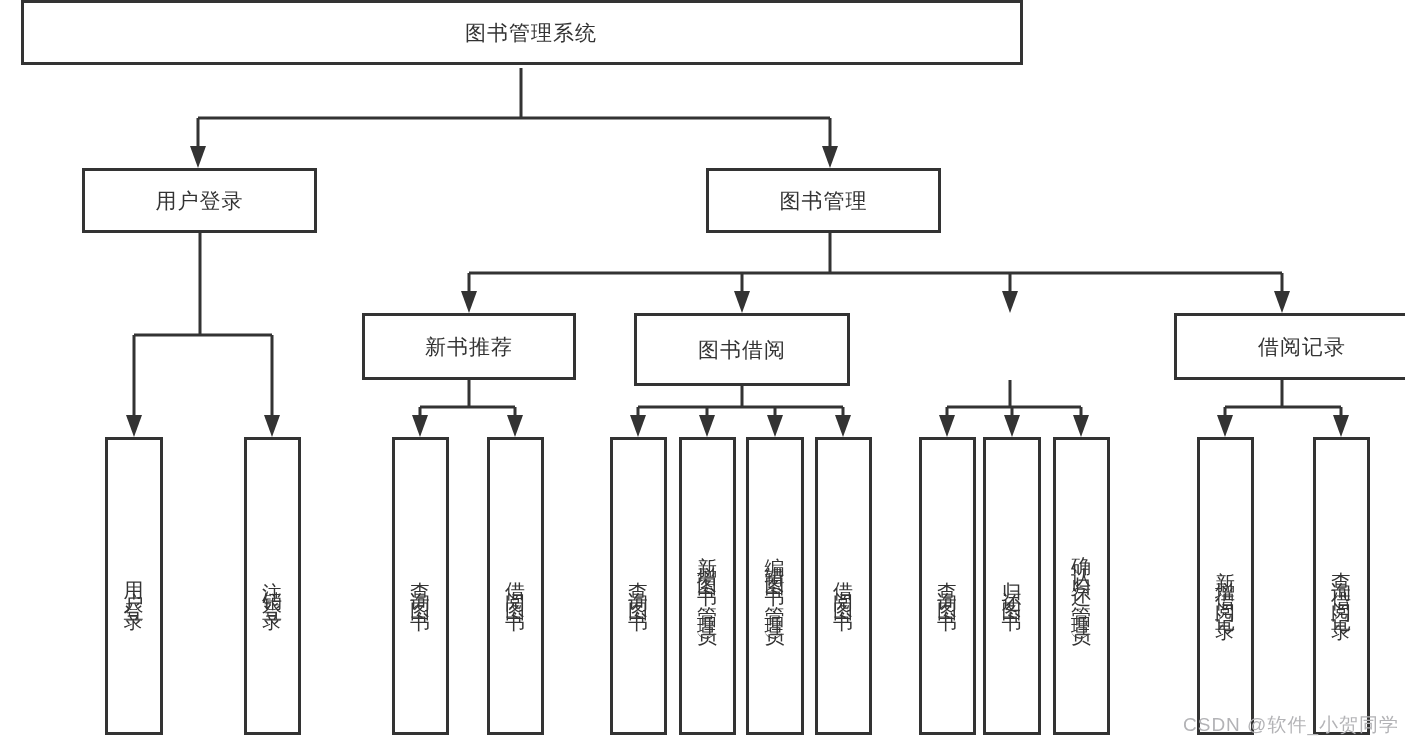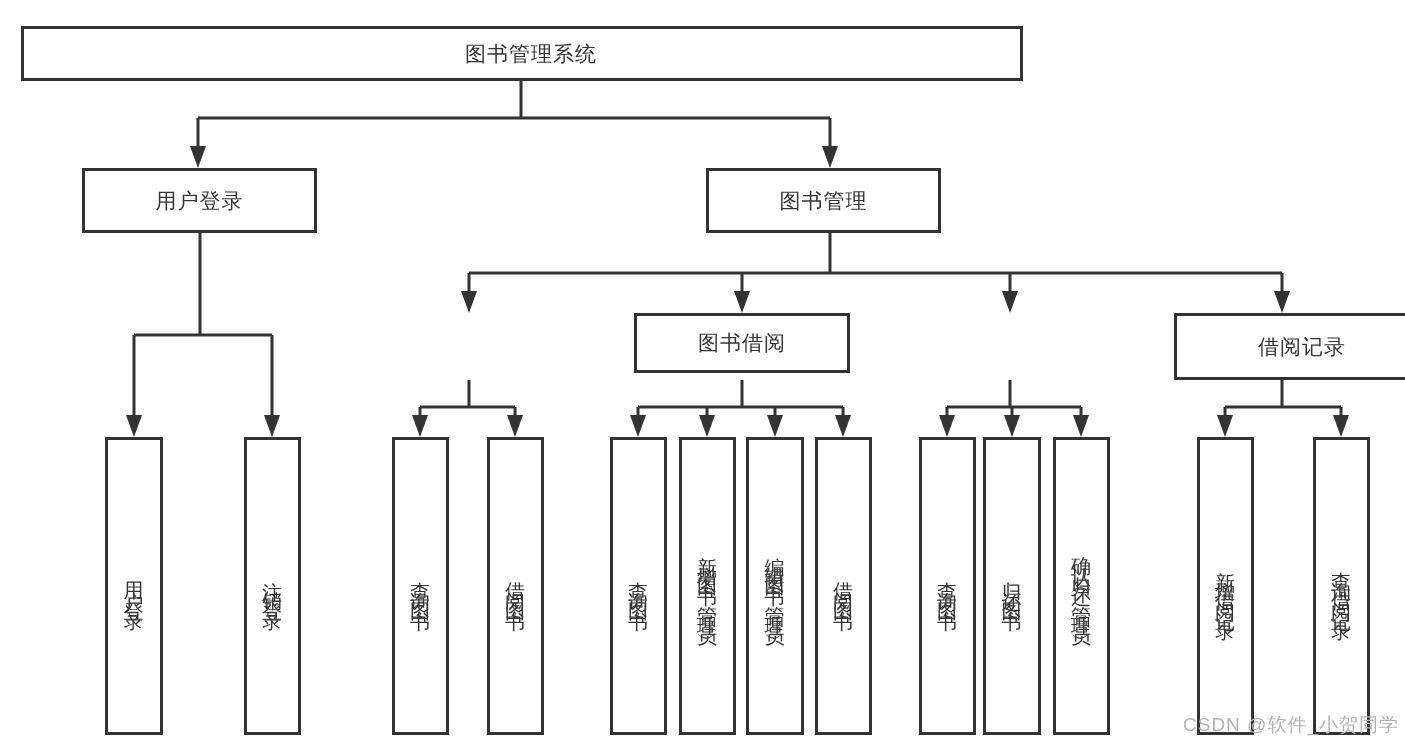--- a/index.html
+++ b/index.html
@@ -71,26 +71,27 @@
       <path d="M767 415 L783 415 L775 437 Z"></path>
       <path d="M835 415 L851 415 L843 437 Z"></path>
       <path d="M939 415 L955 415 L947 437 Z"></path>
       <path d="M1004 415 L1020 415 L1012 437 Z"></path>
       <path d="M1073 415 L1089 415 L1081 437 Z"></path>
       <path d="M1217 415 L1233 415 L1225 437 Z"></path>
       <path d="M1333 415 L1349 415 L1341 437 Z"></path>
     </g>
   </svg>
 
-  <div class="box hbox" style="left:21px;top:26px;width:1002px;height:55px;padding-left:18px;">图书管理系统</div>
+  <div class="box hbox" style="left:21px;top:0;width:1002px;height:65px;padding-left:18px;">图书管理系统</div>
 
   <div class="box hbox" style="left:82px;top:168px;width:235px;height:65px;">用户登录</div>
   <div class="box hbox" style="left:706px;top:168px;width:235px;height:65px;">图书管理</div>
 
-  <div class="box hbox" style="left:634px;top:313px;width:216px;height:60px;">图书借阅</div>
+  <div class="box hbox" style="left:362px;top:313px;width:214px;height:67px;">新书推荐</div>
+  <div class="box hbox" style="left:634px;top:313px;width:216px;height:73px;">图书借阅</div>
   <div class="box hbox" style="left:1174px;top:313px;width:256px;height:67px;">借阅记录</div>
 
   <div class="box leaf" style="left:105px;top:437px;width:58px;height:298px;">
     <span>用户登录</span>
   </div>
   <div class="box leaf" style="left:244px;top:437px;width:57px;height:298px;">
     <span>注销登录</span>
   </div>
 
   <div class="box leaf" style="left:392px;top:437px;width:57px;height:298px;">

